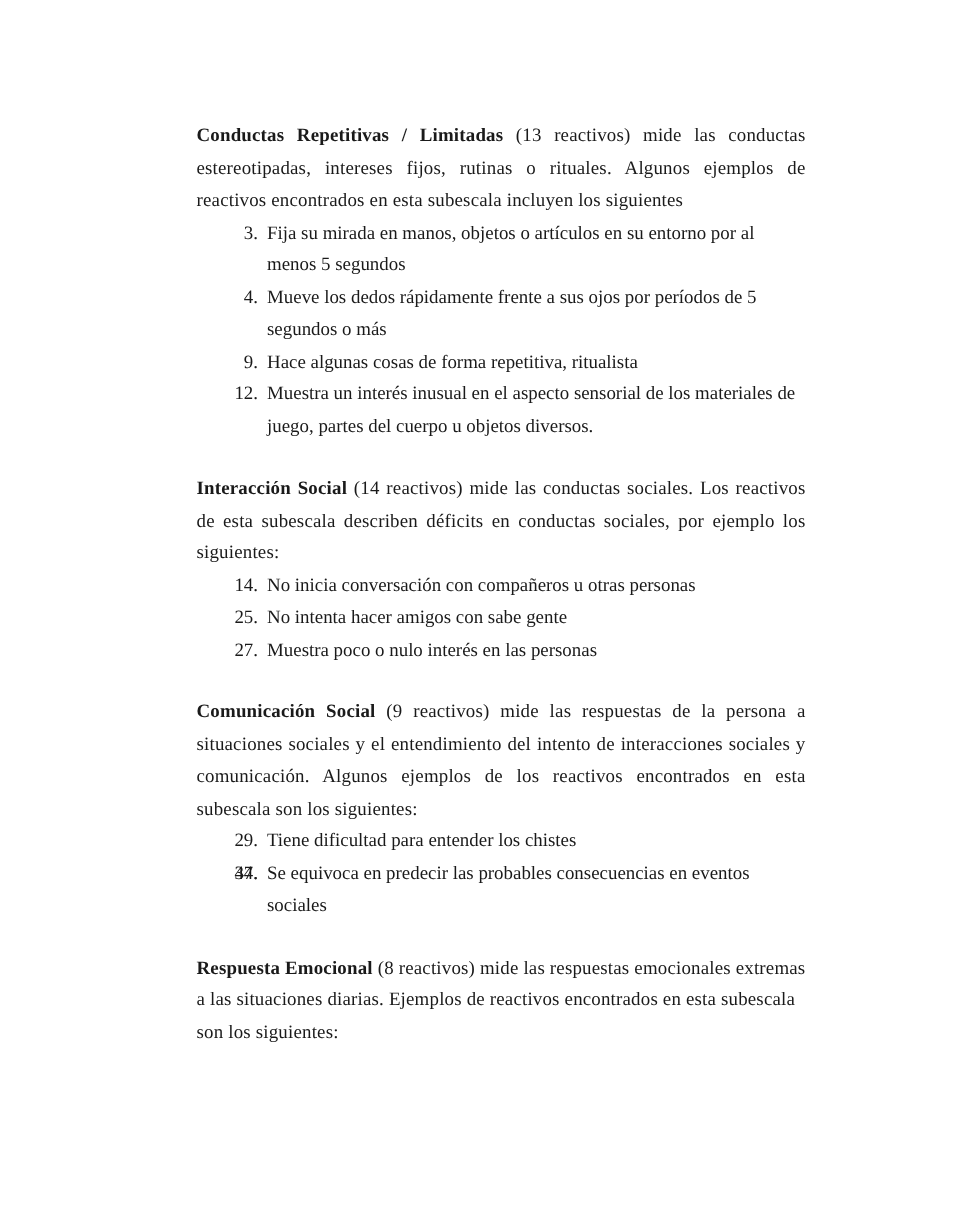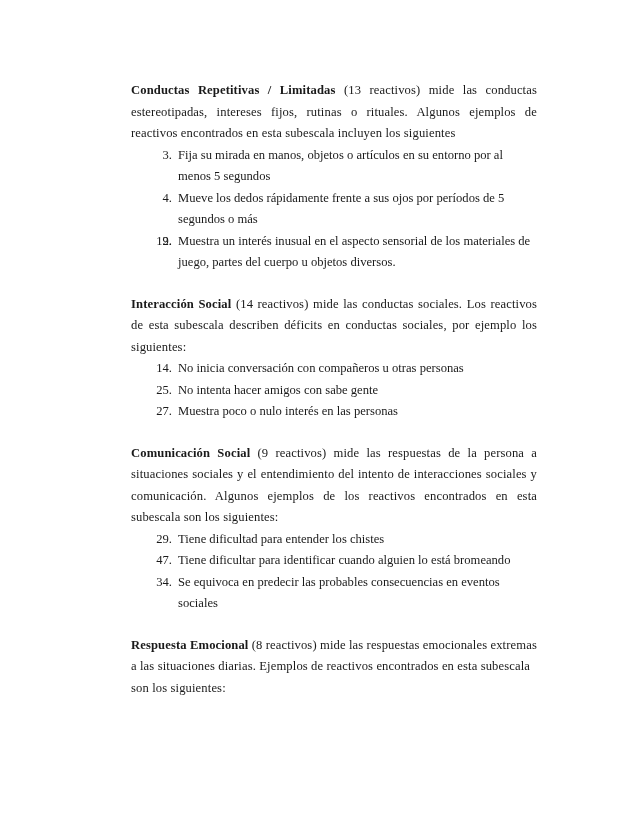--- a/index.html
+++ b/index.html
@@ -90,37 +90,37 @@
 <body>
 
 <div class="page">
   <div class="content" id="body-root">
 
   <div class="section">
         <p class="intro"><span class="heading">Conductas Repetitivas / Limitadas</span><span> (13 reactivos) mide las conductas estereotipadas, intereses fijos, rutinas o rituales. Algunos ejemplos de reactivos encontrados en esta subescala incluyen los siguientes</span></p>
         <ul class="items indent-deep">
           <li><span class="num">3.</span><span>Fija su mirada en manos, objetos o artículos en su entorno por al menos 5 segundos</span></li>
           <li><span class="num">4.</span><span>Mueve los dedos rápidamente frente a sus ojos por períodos de 5 segundos o más</span></li>
-          <li><span class="num">9.</span></li>
+          <li><span class="num">9.</span><span>Hace algunas cosas de forma repetitiva, ritualista</span></li>
           <li><span class="num">12.</span><span>Muestra un interés inusual en el aspecto sensorial de los materiales de juego, partes del cuerpo u objetos diversos.</span></li>
         </ul>
       </div>
       <div class="section">
         <p class="intro"><span class="heading">Interacción Social</span><span> (14 reactivos) mide las conductas sociales. Los reactivos de esta subescala describen déficits en conductas sociales, por ejemplo los siguientes:</span></p>
         <ul class="items indent-deep">
           <li><span class="num">14.</span><span>No inicia conversación con compañeros u otras personas</span></li>
           <li><span class="num">25.</span><span>No intenta hacer amigos con sabe gente</span></li>
           <li><span class="num">27.</span><span>Muestra poco o nulo interés en las personas</span></li>
         </ul>
       </div>
       <div class="section">
         <p class="intro"><span class="heading">Comunicación Social</span><span> (9 reactivos) mide las respuestas de la persona a situaciones sociales y el entendimiento del intento de interacciones sociales y comunicación. Algunos ejemplos de los reactivos encontrados en esta subescala son los siguientes:</span></p>
         <ul class="items indent-deep">
           <li><span class="num">29.</span><span>Tiene dificultad para entender los chistes</span></li>
-          <li><span class="num">47.</span><span>Tiene dificultar para identificar cuando alguien lo está bromeando</span></li>
+          <li><span class="num">47.</span></li>
           <li><span class="num">34.</span><span>Se equivoca en predecir las probables consecuencias en eventos sociales</span></li>
         </ul>
       </div>
       <div class="section">
         <p class="intro ragged"><span class="heading">Respuesta Emocional</span><span> (8 reactivos) mide las respuestas emocionales extremas a las situaciones diarias. Ejemplos de reactivos encontrados en esta subescala son los siguientes:</span></p>
       </div>
     </div>
 </div>
 
 </body></html>

